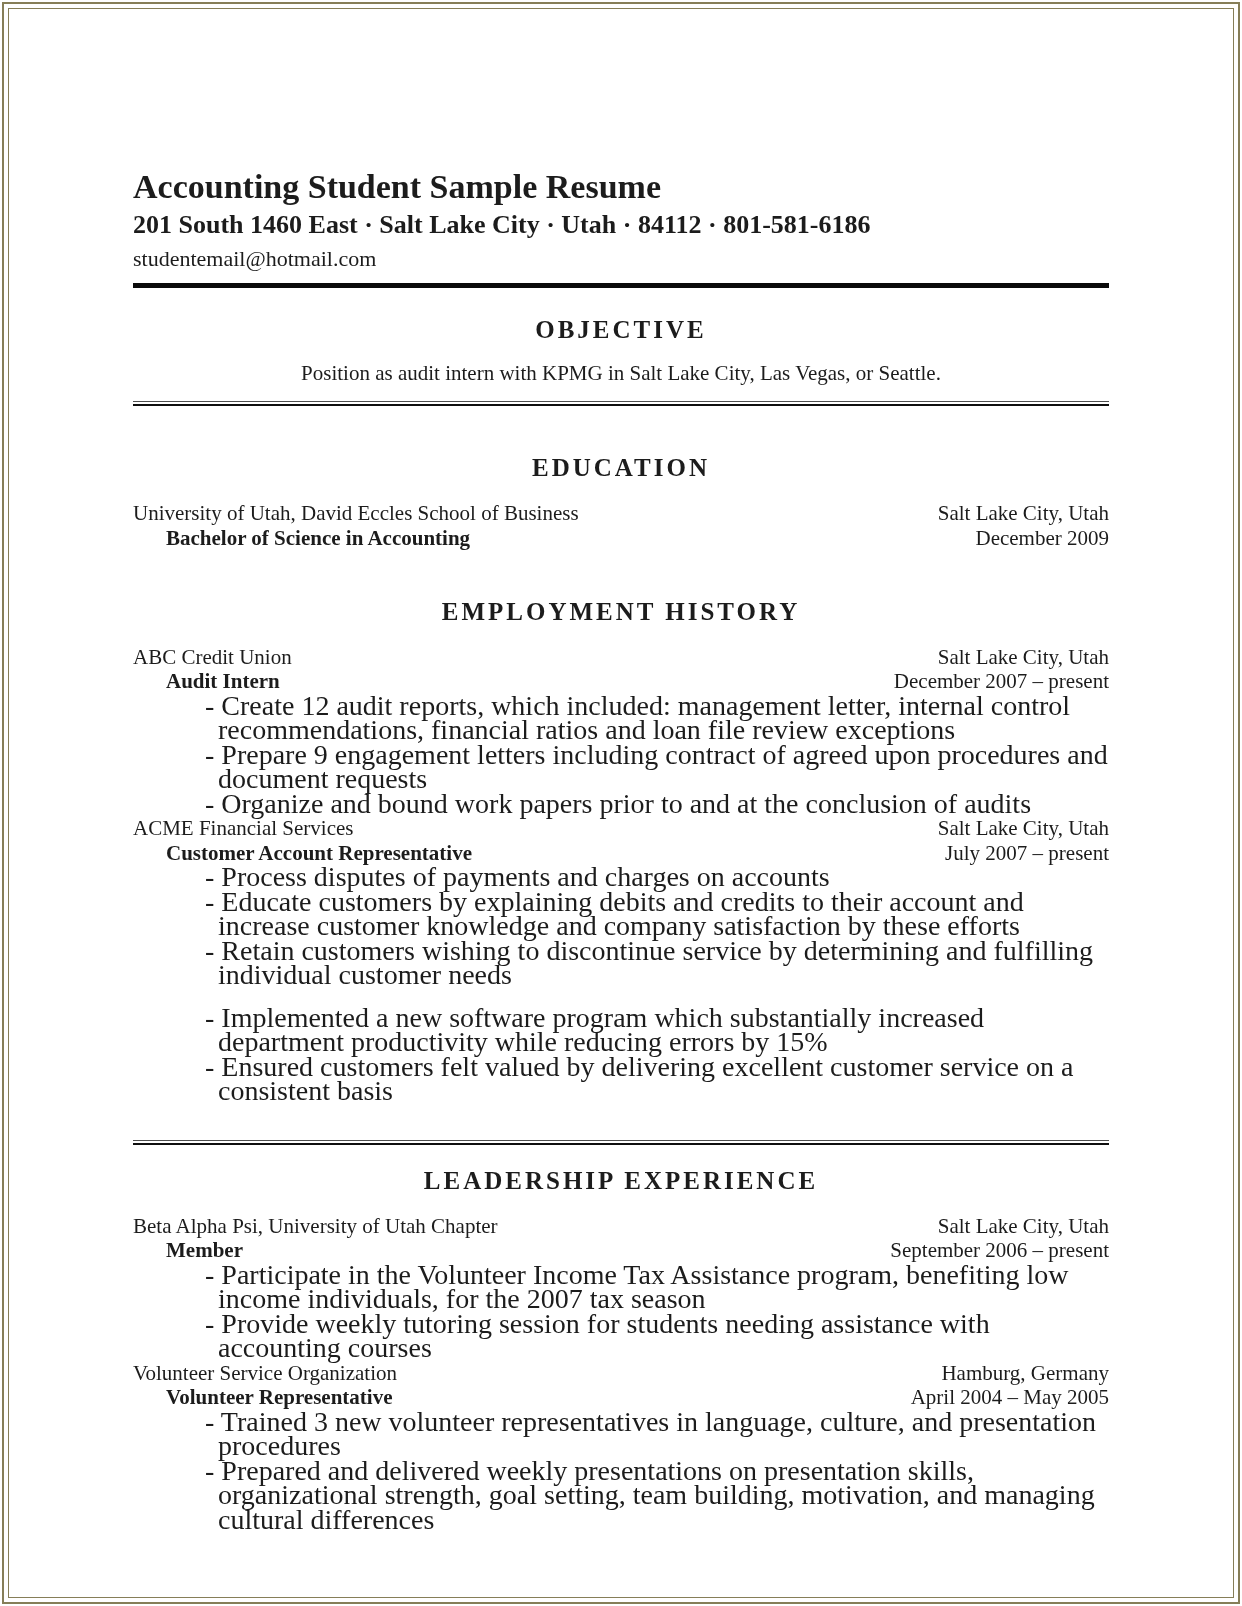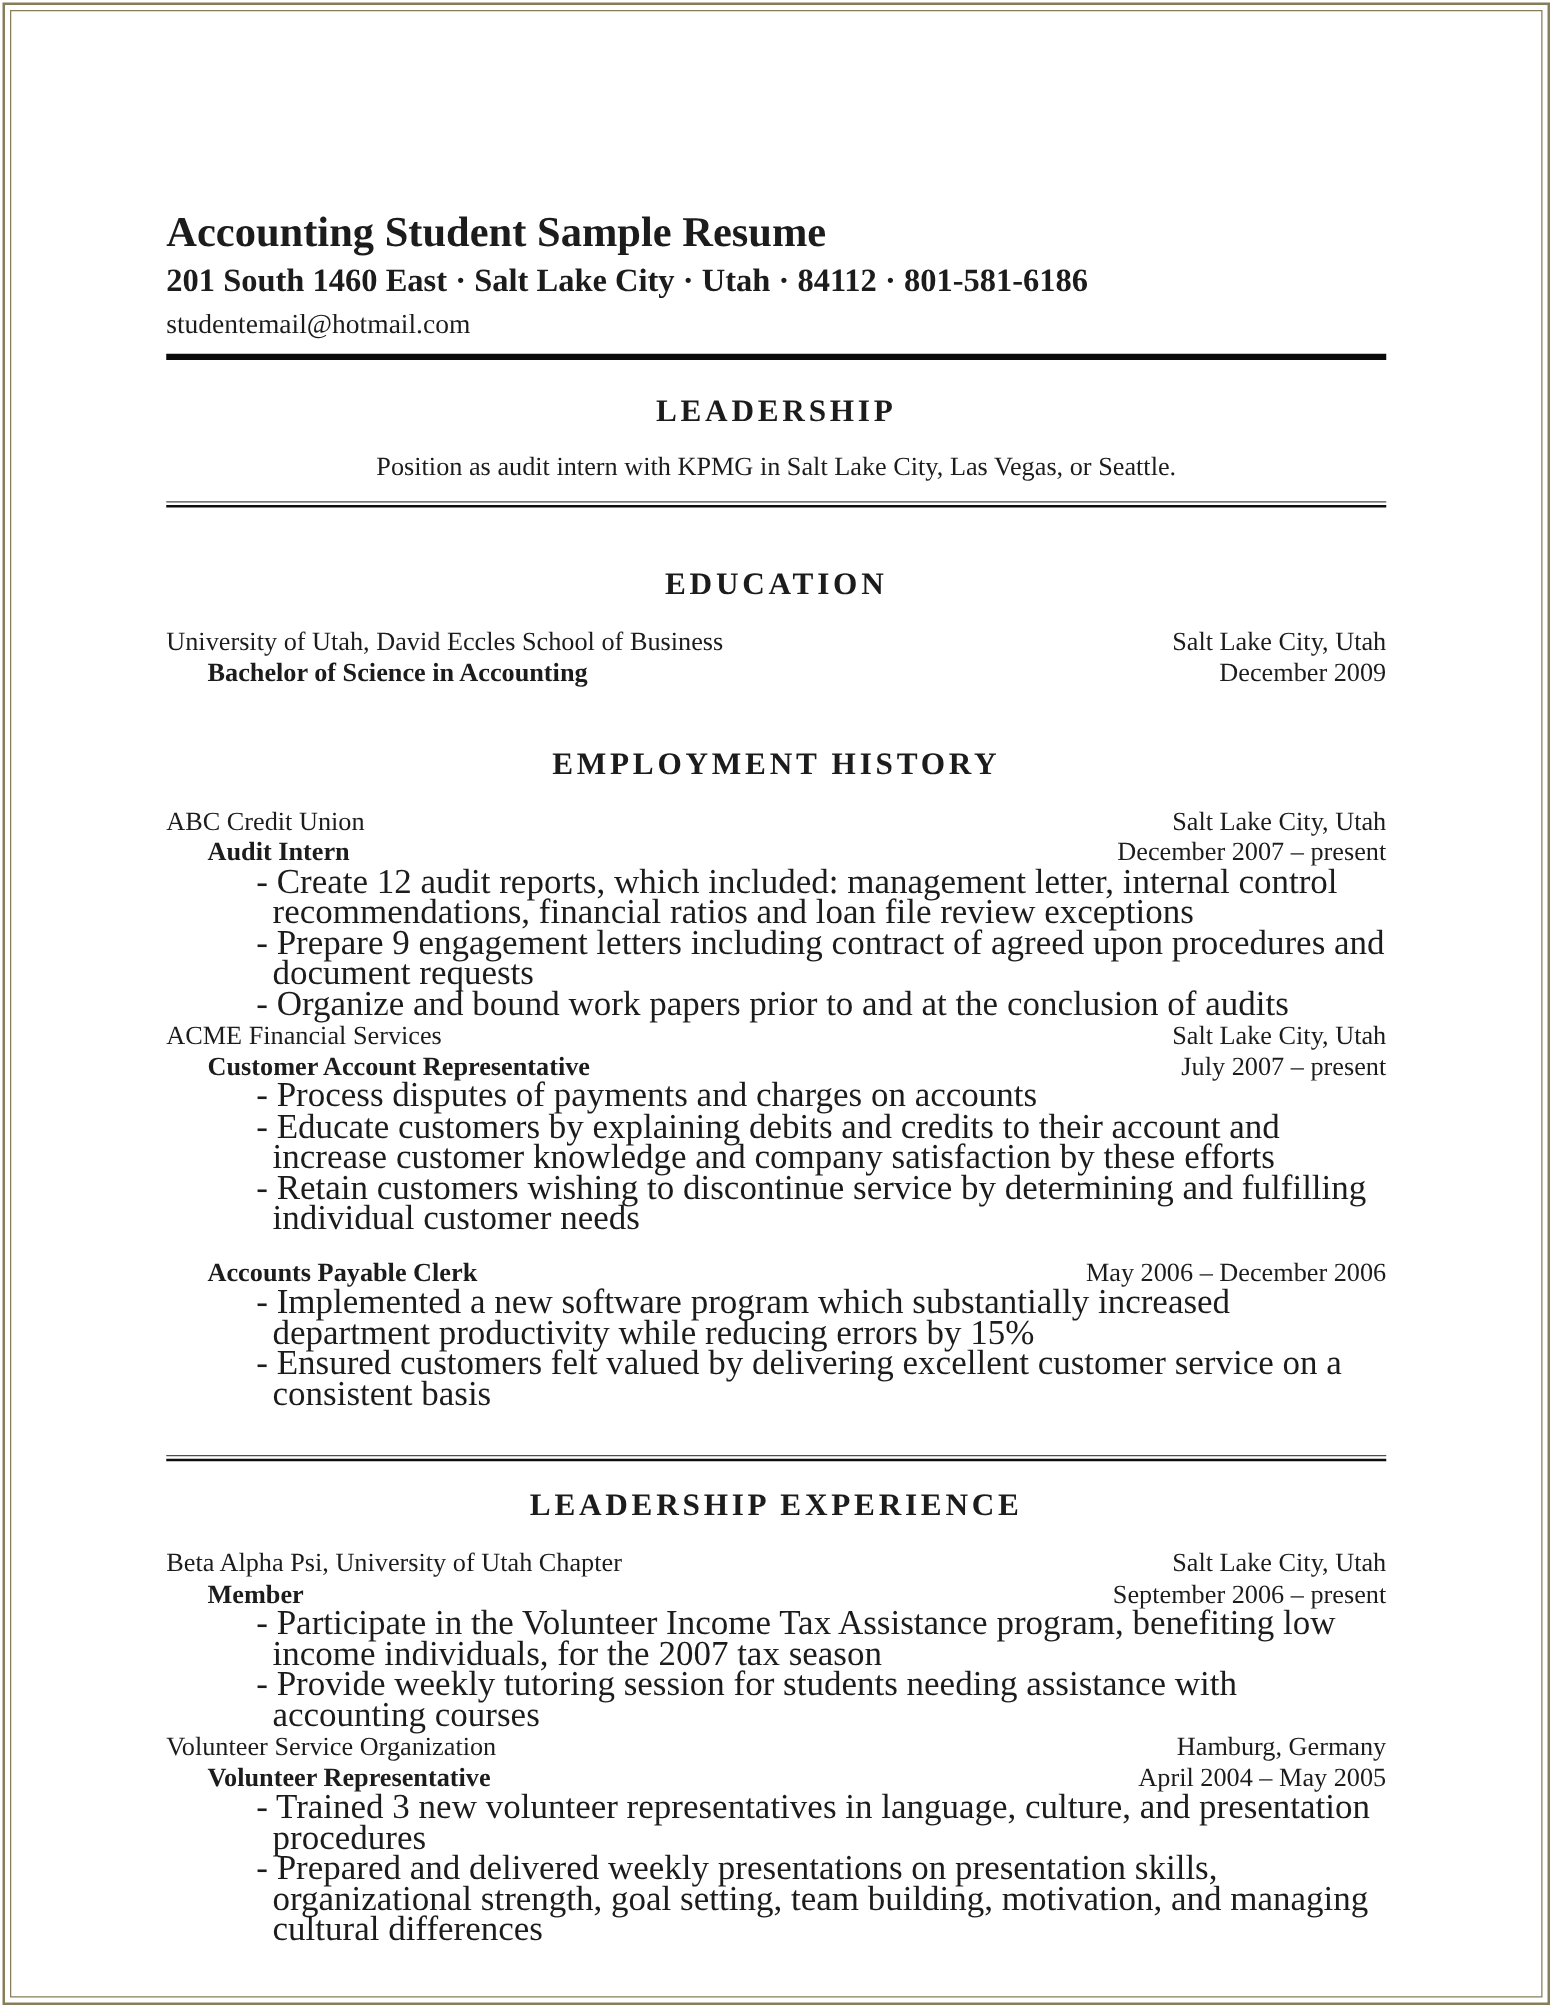--- a/index.html
+++ b/index.html
@@ -90,21 +90,21 @@
 
 <div class="content">
 
   <div class="header">
     <div class="name">Accounting Student Sample Resume</div>
     <div class="address">201 South 1460 East · Salt Lake City · Utah · 84112 · 801-581-6186</div>
     <div class="email">studentemail@hotmail.com</div>
   </div>
   <div class="rule-thick"></div>
 
-  <div class="section-heading m-objective-heading">LEADERSHIP</div>
+  <div class="section-heading m-objective-heading">OBJECTIVE</div>
   <div class="objective-text">Position as audit intern with KPMG in Salt Lake City, Las Vegas, or Seattle.</div>
   <div class="rule-double m-rule2"></div>
 
   <div class="section-heading m-education-heading">EDUCATION</div>
   <div class="row m-first-row">
     <div class="left">University of Utah, David Eccles School of Business</div>
     <div class="right">Salt Lake City, Utah</div>
   </div>
   <div class="row">
     <div class="left bold">Bachelor of Science in Accounting</div>
@@ -135,24 +135,20 @@
     <div class="row">
       <div class="left bold">Customer Account Representative</div>
       <div class="right">July 2007 – present</div>
     </div>
     <div class="bullet">- Process disputes of payments and charges on accounts</div>
     <div class="bullet">- Educate customers by explaining debits and credits to their account and increase customer knowledge and company satisfaction by these efforts</div>
     <div class="bullet">- Retain customers wishing to discontinue service by determining and fulfilling individual customer needs</div>
   </div>
 
   <div class="job m-job3">
-    <div class="row">
-      <div class="left bold">Accounts Payable Clerk</div>
-      <div class="right">May 2006 – December 2006</div>
-    </div>
     <div class="bullet">- Implemented a new software program which substantially increased department productivity while reducing errors by 15%</div>
     <div class="bullet">- Ensured customers felt valued by delivering excellent customer service on a consistent basis</div>
   </div>
 
   <div class="rule-double m-rule3"></div>
 
   <div class="section-heading m-leadership-heading">LEADERSHIP EXPERIENCE</div>
 
   <div class="job m-first-row">
     <div class="row">

